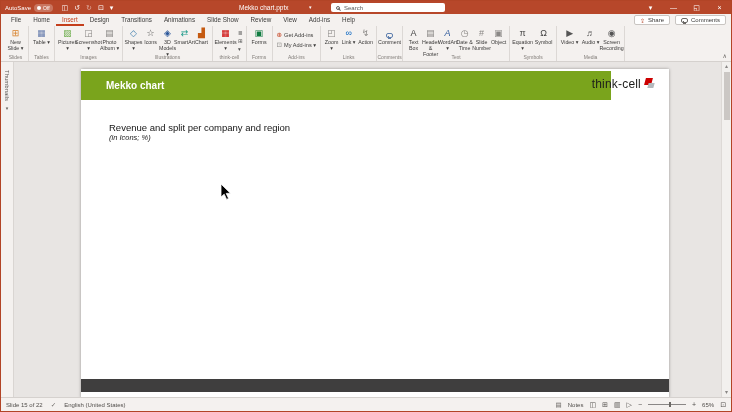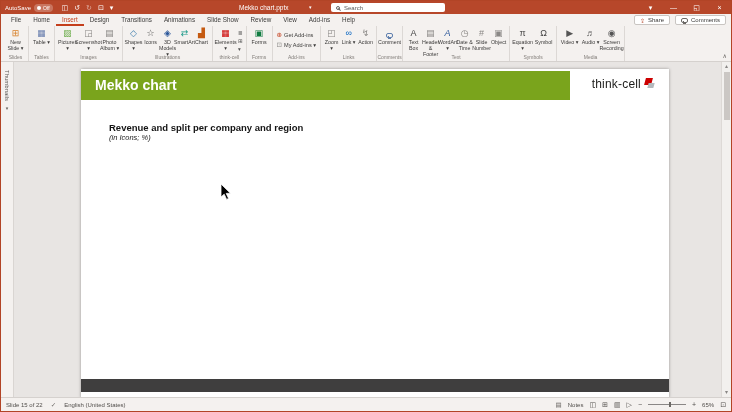--- a/index.html
+++ b/index.html
@@ -53,27 +53,27 @@
   .vcaret{font-size:5px;color:#5f5c59}
 
   
   .vscroll{position:absolute;right:0;top:61px;bottom:14px;width:10px;background:#f2f0ee;border-left:1px solid #ddd9d6;display:flex;flex-direction:column;align-items:center;padding:1px 0}
   .sarr{font-size:6px;color:#8a8786;line-height:7px}
   .sthumb{width:6px;height:48px;background:#cbc7c4;margin-top:2px}
   .sspacer{flex:1}
 
   
   .slide{position:absolute;left:80px;top:68px;width:588px;height:329px;background:#fff;box-shadow:0 0 3px rgba(0,0,0,.35)}
-  .slide-head{position:absolute;left:0;top:2px;width:489px;height:29px;background:#7aa41c;color:#fff;font-size:14px;font-weight:bold;line-height:29px;padding-left:14px}
+  .slide-head{position:absolute;left:0;top:2px;width:530px;height:29px;background:#7aa41c;color:#fff;font-size:10px;font-weight:bold;line-height:29px;padding-left:25px}
   .logo{position:absolute;right:14px;top:8px;display:flex;align-items:center;gap:3px}
   .logo-text{font-size:12px;color:#1d1d1b;letter-spacing:.2px}
   .tc-mark{width:11px;height:12px;position:relative;display:inline-block}
   .tc-red{position:absolute;left:1px;top:0;width:7px;height:7px;background:#cc0000;transform:skewX(-15deg)}
   .tc-gray{position:absolute;left:4px;top:5px;width:6px;height:5px;background:#b4b9bd;transform:skewX(-15deg)}
-  .body-title{position:absolute;left:28px;top:53px;font-size:9.5px;font-weight:bold;color:#151515}
+  .body-title{position:absolute;left:28px;top:53px;font-size:9.5px;font-weight:normal;color:#151515}
   .body-sub{position:absolute;left:28px;top:64px;font-size:7.5px;font-style:italic;color:#222}
   .slide-footer{position:absolute;left:0;right:0;bottom:6px;height:13px;background:#3f3e3e}
 
   
   .statusbar{position:absolute;left:0;right:0;bottom:0;height:14px;background:#f4f1ef;border-top:1px solid #d5d1ce;display:flex;align-items:center;font-size:6px;color:#514e4b;padding:0 5px;gap:8px}
   .sbicon{font-size:6.5px;color:#6b6865}
   .sb-right{margin-left:auto;display:flex;align-items:center;gap:6px}
   .viewbtn{font-size:7px;color:#514e4b}
   .slider{width:38px;height:1px;background:#8a8786;position:relative}
   .sliderthumb{position:absolute;left:55%;top:-2px;width:2px;height:5px;background:#6b6865}

